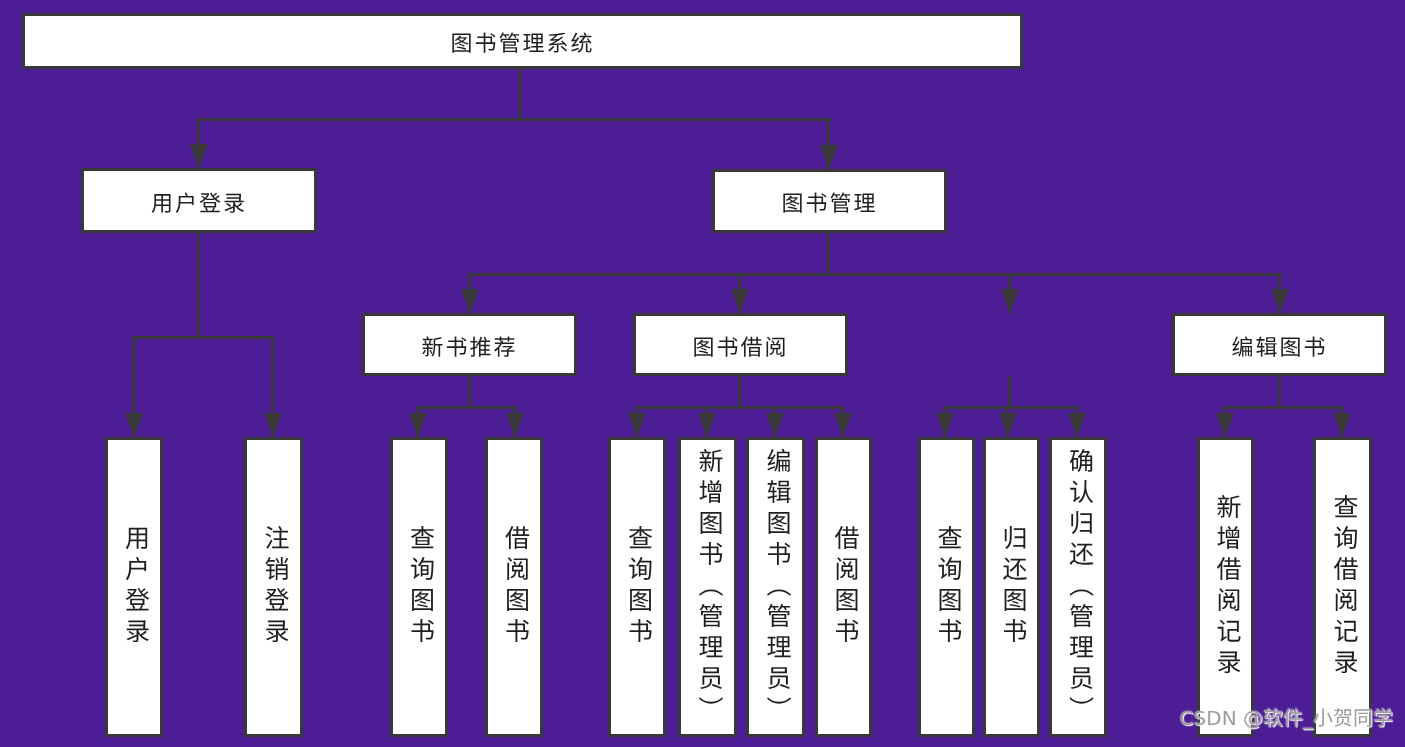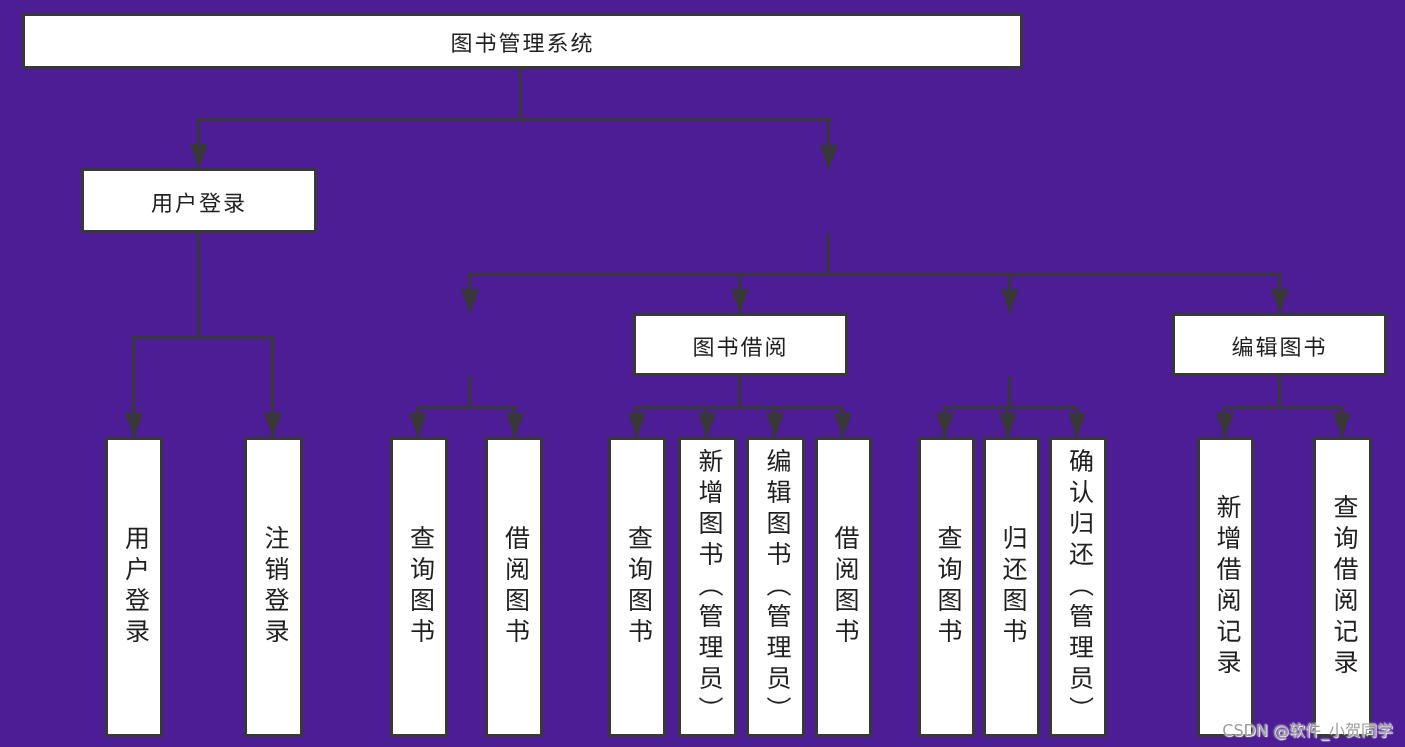--- a/index.html
+++ b/index.html
@@ -33,41 +33,47 @@
   .ar {
     position: absolute;
     width: 0; height: 0;
     border-left: 9px solid transparent;
     border-right: 9px solid transparent;
     border-top: 24px solid #383838;
   }
   .wm {
     position: absolute;
     right: 12px;
-    bottom: 6px;
-    font-size: 16px;
+    bottom: 16px;
+    font-size: 20px;
     color: #9c9c9c;
     text-shadow: 0 0 2px #ffffff, 1px 1px 1px #ffffff;
     white-space: nowrap;
     text-align: center;
   }
 </style>
 </head>
 <body>
 
 <div class="canvas">
 
   <div class="box hbox" style="left:22px; top:13px; width:1001px; height:56px;">
     <span>图书管理系统</span>
   </div>
 
   <div class="box hbox" style="left:81px; top:168px; width:236px; height:65px;">
     <span>用户登录</span>
   </div>
+  <div class="box hbox" style="left:712px; top:169px; width:235px; height:64px;">
+    <span>图书管理</span>
+  </div>
 
+  <div class="box hbox" style="left:362px; top:313px; width:215px; height:63px;">
+    <span>新书推荐</span>
+  </div>
   <div class="box hbox" style="left:633px; top:313px; width:215px; height:63px;">
     <span>图书借阅</span>
   </div>
   <div class="box hbox" style="left:1172px; top:313px; width:215px; height:63px;">
     <span>编辑图书</span>
   </div>
 
   <div class="box vbox" style="left:105px; top:437px; width:58px; height:300px;">
     <span class="vtext">用户登录</span>
   </div>

